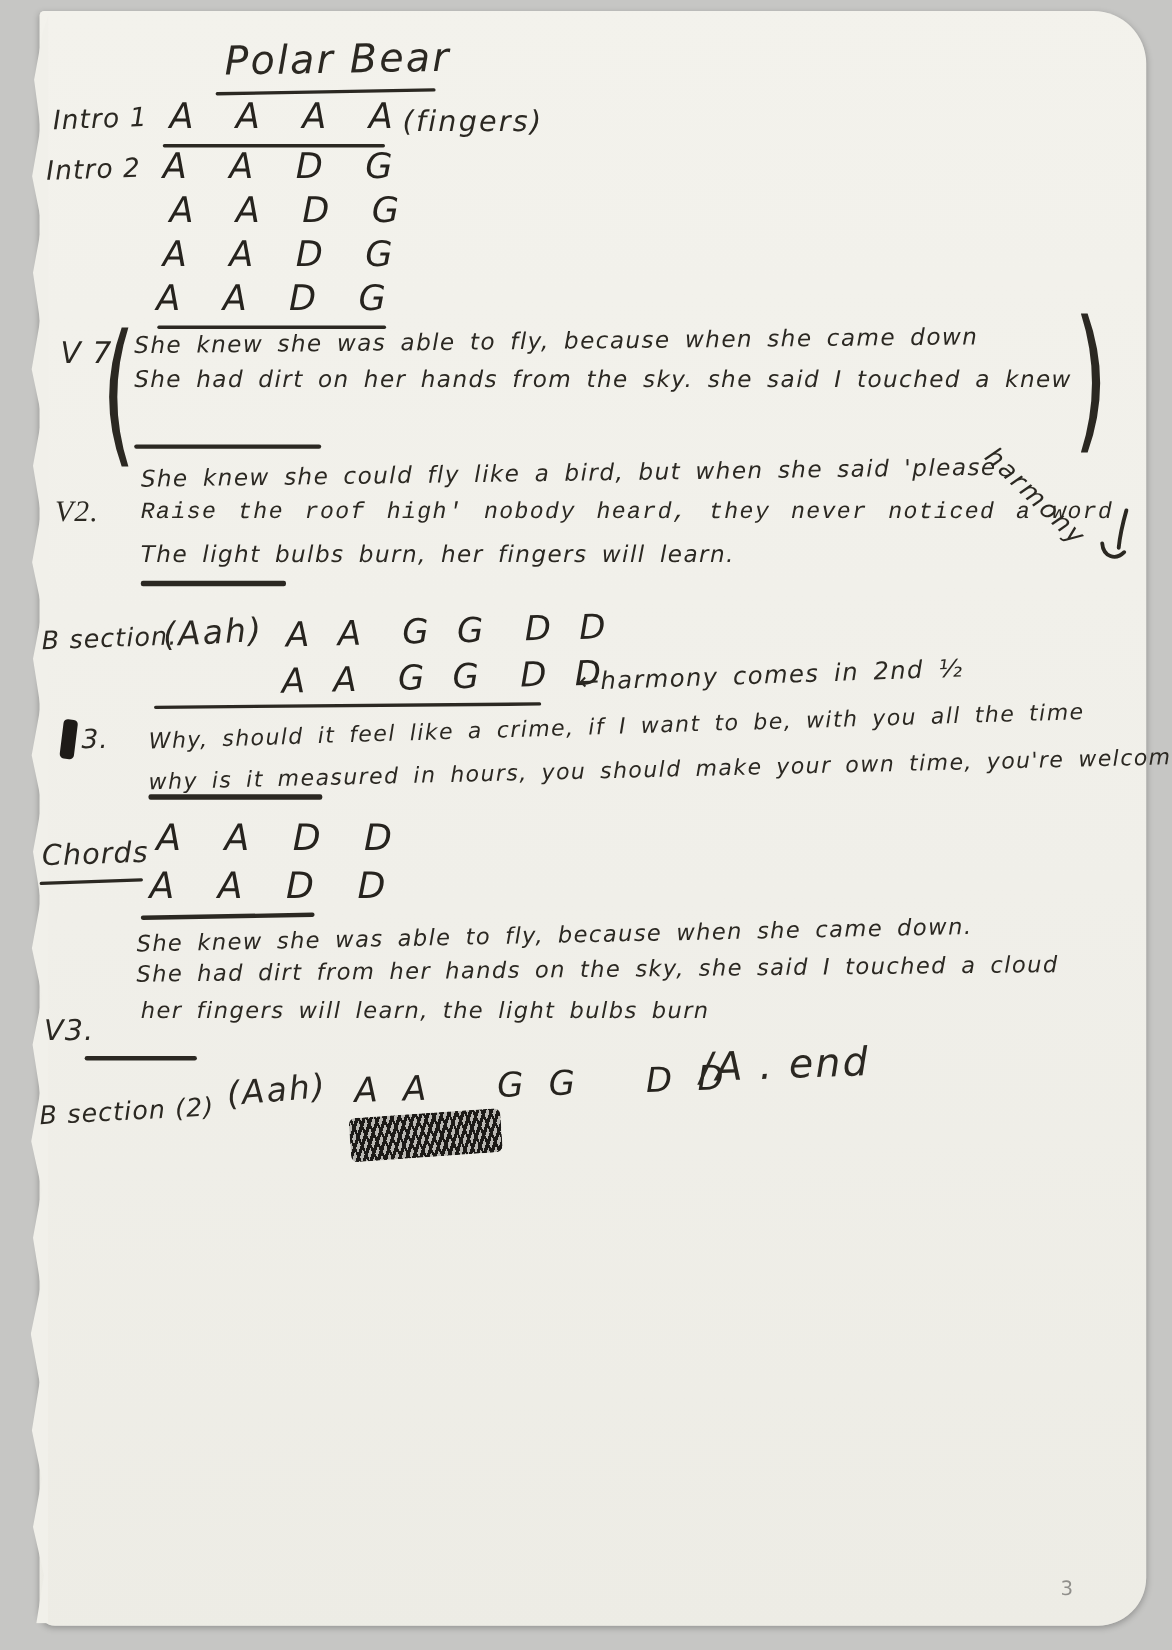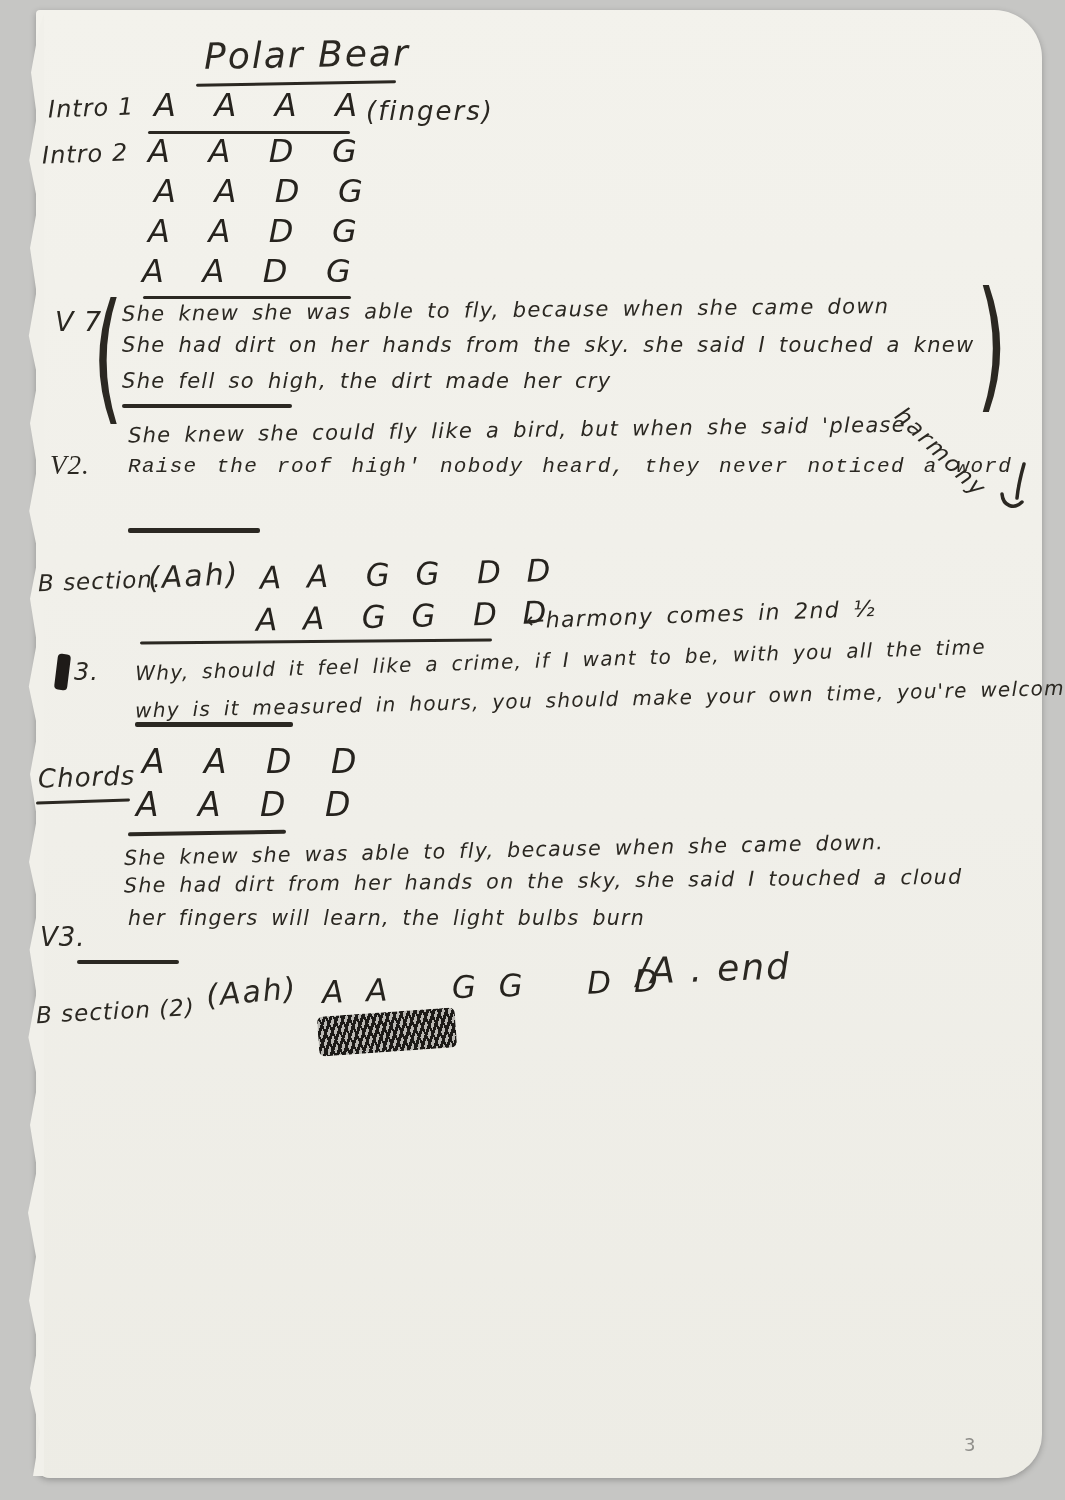--- a/index.html
+++ b/index.html
@@ -58,32 +58,32 @@
     <div class="chordline" style="left:118px;top:162px;">A   A   D   G</div>
     <div class="chordline" style="left:112px;top:202px;">A   A   D   G</div>
     <div class="chordline" style="left:106px;top:242px;">A   A   D   G</div>
     <div class="uline" style="left:107px;top:286px;width:208px;"></div>
 
     <div class="label" style="left:19px;top:296px;font-size:27px;">V 7</div>
     <div class="bigparen" style="left:44px;top:276px;">(</div>
     <div class="bigparen" style="left:928px;top:264px;">)</div>
     <div class="lyric" style="left:86px;top:288px;transform:rotate(-0.6deg);">She knew she was able to fly, because when she came down</div>
     <div class="lyric" style="left:86px;top:323px;">She had dirt on her hands from the sky. she said I touched a knew</div>
-    <div class="lyric" style="left:86px;top:359px;">She fell so high, the dirt made her cry</div>
     <div class="uline" style="left:86px;top:394px;width:170px;height:4px;"></div>
 
     <div class="note hw" style="left:872px;top:392px;font-size:23px;letter-spacing:2px;transform:rotate(44deg);transform-origin:left top;">harmony</div>
     <svg style="position:absolute;left:958px;top:450px;" width="44" height="58" viewBox="0 0 44 58">
       <path d="M30,4 C26,18 24,28 23,38" stroke="#2b2822" stroke-width="3.5" fill="none" stroke-linecap="round"></path>
       <path d="M8,34 C9,46 20,50 28,42" stroke="#2b2822" stroke-width="3.5" fill="none" stroke-linecap="round"></path>
     </svg>
 
     <div class="label" style="left:14px;top:440px;font-size:27px;font-family:Liberation Serif, serif;">V2.</div>
     <div class="lyric" style="left:92px;top:408px;transform:rotate(-0.8deg);">She knew she could fly like a bird, but when she said 'please</div>
     <div class="lyric" style="left:92px;top:445px;font-family:Liberation Mono, monospace;">Raise the roof high' nobody heard, they never noticed a word</div>
+    <div class="lyric" style="left:92px;top:482px;">The light bulbs burn, her fingers will learn.</div>
     <div class="uline" style="left:92px;top:518px;width:132px;height:5px;"></div>
 
     <div class="label" style="left:2px;top:558px;font-size:23px;transform:rotate(-2deg);">B section.</div>
     <div class="note hw" style="left:112px;top:548px;font-size:30px;letter-spacing:2px;transform:rotate(-3deg);">(Aah)</div>
     <div class="chordline" style="left:224px;top:546px;font-size:31px;transform:rotate(-1.5deg);">A  A   G  G   D  D</div>
     <div class="chordline" style="left:220px;top:588px;font-size:31px;transform:rotate(-1.5deg);">A  A   G  G   D  D</div>
     <div class="lyric" style="left:490px;top:592px;font-size:22px;transform:rotate(-2deg);">←harmony comes in 2nd ½</div>
     <div class="uline" style="left:104px;top:630px;width:352px;transform:rotate(-0.5deg);"></div>
 
     <div class="blot" style="left:20px;top:644px;width:13px;height:36px;transform:rotate(7deg);"></div>

